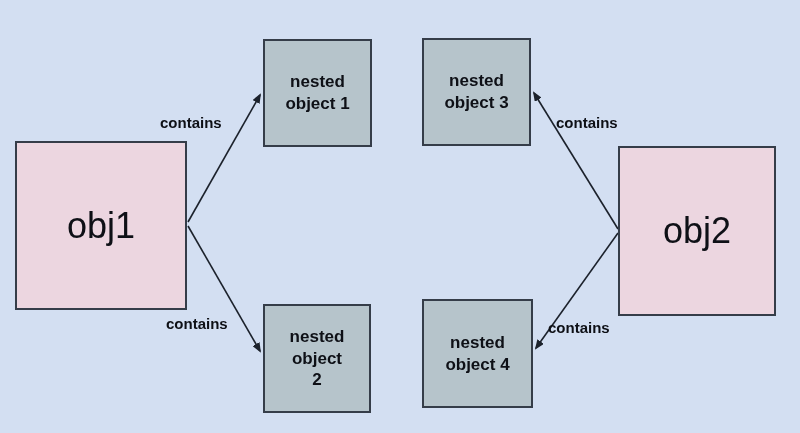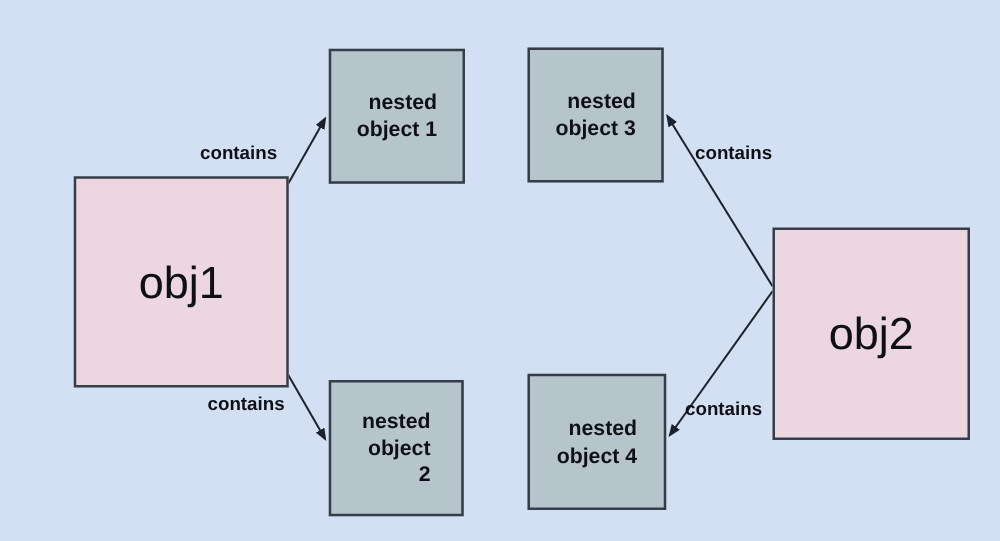--- a/index.html
+++ b/index.html
@@ -9,29 +9,29 @@
     font-family:"Liberation Sans", sans-serif;
     overflow:hidden;
   }
   .arrows { position:absolute; left:0; top:0; width:800px; height:433px; }
   .arrows line { stroke:var(--arrow,#1c222c); stroke-width:1.6; }
   #arrowhead path { fill:var(--arrow,#1c222c); }
   .node {
     position:absolute; box-sizing:border-box;
     border:2px solid var(--border,#353d49);
     display:flex; align-items:center; justify-content:center;
-    text-align:right; color:var(--text,#0e1016);
+    text-align:center; color:var(--text,#0e1016);
   }
   .node.object { background:var(--object-fill,#ecd6e0); font-size:36px; font-weight:400; }
   .node.nested {
     background:var(--nested-fill,#b6c4cb);
     font-size:17px; font-weight:bold; line-height:1.28; white-space:pre-line;
   }
-  #node-obj1    { left:15px;  top:141px; width:172px; height:169px;margin-left:44px; }
-  #node-obj2    { left:618px; top:146px; width:158px; height:170px;margin-top:36px; }
+  #node-obj1    { left:15px;  top:141px; width:172px; height:169px; }
+  #node-obj2    { left:618px; top:146px; width:158px; height:170px; }
   #node-nested1 { left:263px; top:39px;  width:109px; height:108px; }
   #node-nested3 { left:422px; top:38px;  width:109px; height:108px; }
   #node-nested2 { left:263px; top:304px; width:108px; height:109px; }
   #node-nested4 { left:422px; top:299px; width:111px; height:109px; }
   .edge-label {
     position:absolute; font-size:15px; font-weight:bold;
     color:var(--text,#0e1016); white-space:nowrap;
   }
   #edge-label-0 { left:160px; top:114px; }
   #edge-label-1 { left:166px; top:315px; }

